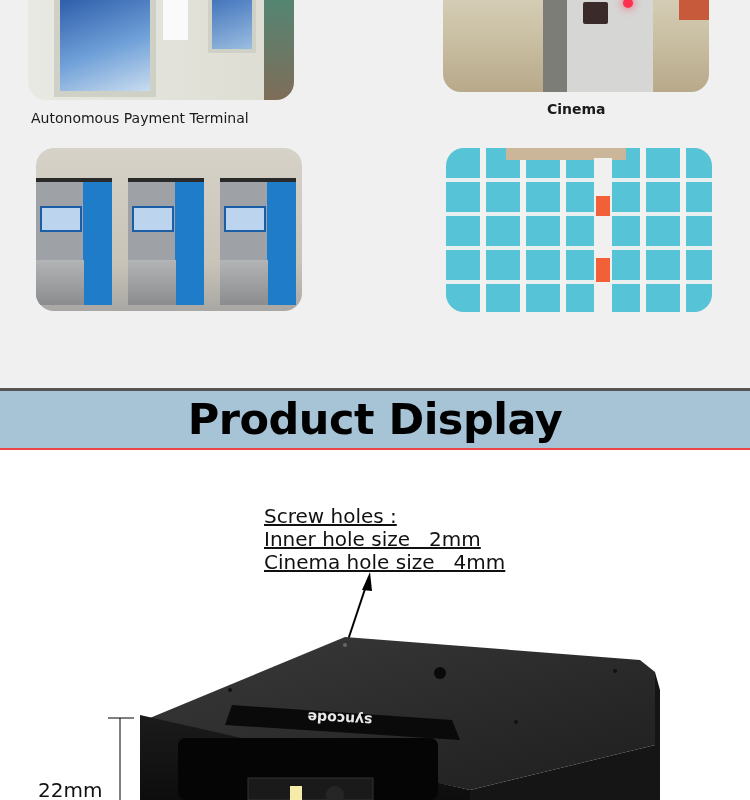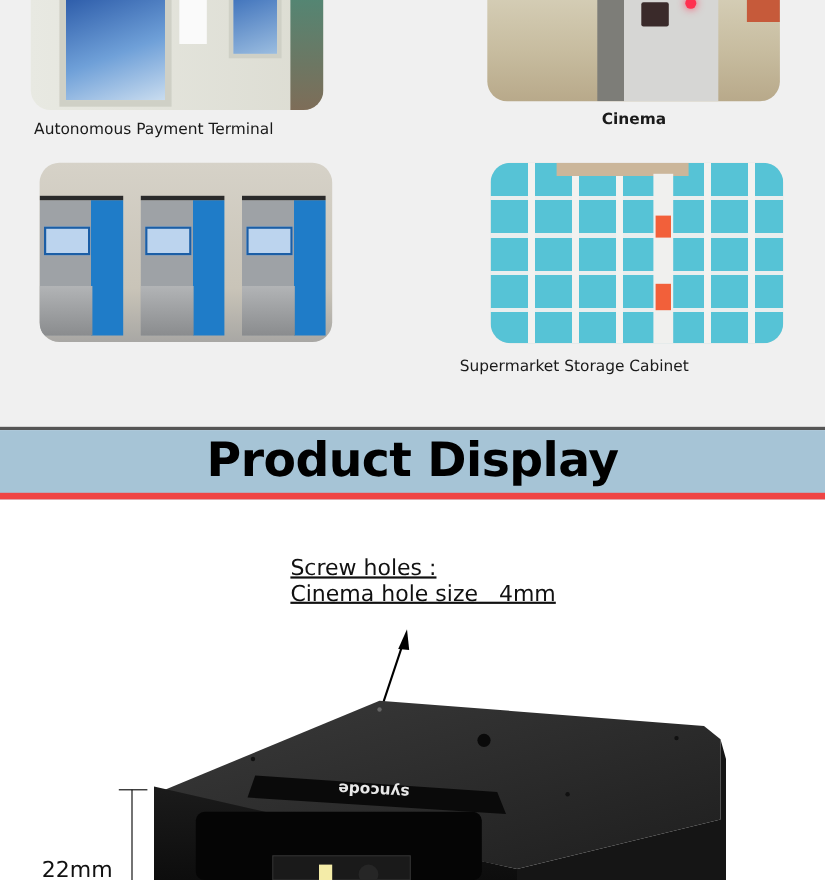--- a/index.html
+++ b/index.html
@@ -44,21 +44,21 @@
       repeating-linear-gradient(180deg, #56c3d6 0 30px, #e9eeee 30px 34px);
   }
   .lockers .panel { position: absolute; left: 148px; top: 10px; width: 18px; height: 154px; background: #f0f0ee; }
   .lockers .keypad { position: absolute; left: 150px; top: 48px; width: 14px; height: 20px; background: #f2603a; }
   .lockers .keypad2 { position: absolute; left: 150px; top: 110px; width: 14px; height: 24px; background: #f2603a; }
   .lockers .ceiling { position: absolute; left: 60px; top: 0; width: 120px; height: 12px; background: #cbb69a; }
 
   .divider { position: absolute; left: 0; top: 388px; width: 750px; height: 3px; background: #555; }
   .banner {
     position: absolute; left: 0; top: 391px; width: 750px; height: 57px;
-    background: #a6c4d6; border-bottom: 6px solid #ef4444;
+    background: #a6c4d6; border-bottom: 2px solid #ef4444;
   }
   .banner-title {
     position: absolute; left: 0; top: 0; width: 750px; height: 57px; line-height: 57px;
     text-align: center; font-size: 43px; font-weight: bold; color: #000;
     letter-spacing: -0.5px;
   }
   .note {
     position: absolute; left: 264px; top: 505px; font-size: 20px; line-height: 23px; color: #111;
     white-space: pre;
     text-decoration: underline;
@@ -103,29 +103,28 @@
   </div>
 
   <div class="photo p4">
     <div class="lockers">
         <div class="ceiling"></div>
         <div class="panel"></div>
         <div class="keypad"></div>
         <div class="keypad2"></div>
       </div>
   </div>
-  <div class="caption" style="left:418px; top:325px;">Supermarket Storage Cabinet</div>
 </div>
 
 <div class="divider"></div>
 <div class="banner">
   <div class="banner-title">Product Display</div>
 </div>
 
-<div class="note"><div>Screw holes :</div><div>Cinema hole size   4mm</div></div>
+<div class="note"><div>Screw holes :</div><div>Inner hole size   2mm</div><div>Cinema hole size   4mm</div></div>
 
 <svg class="scanner" width="750" height="800">
   <defs>
     <linearGradient id="top" x1="0" y1="0" x2="1" y2="1">
       <stop offset="0" stop-color="#3a3a3a"></stop>
         <stop offset="1" stop-color="#1e1e1e"></stop>
     </linearGradient>
     <linearGradient id="front" x1="0" y1="0" x2="0" y2="1">
       <stop offset="0" stop-color="#1b1b1b"></stop>
         <stop offset="1" stop-color="#0d0d0d"></stop>

